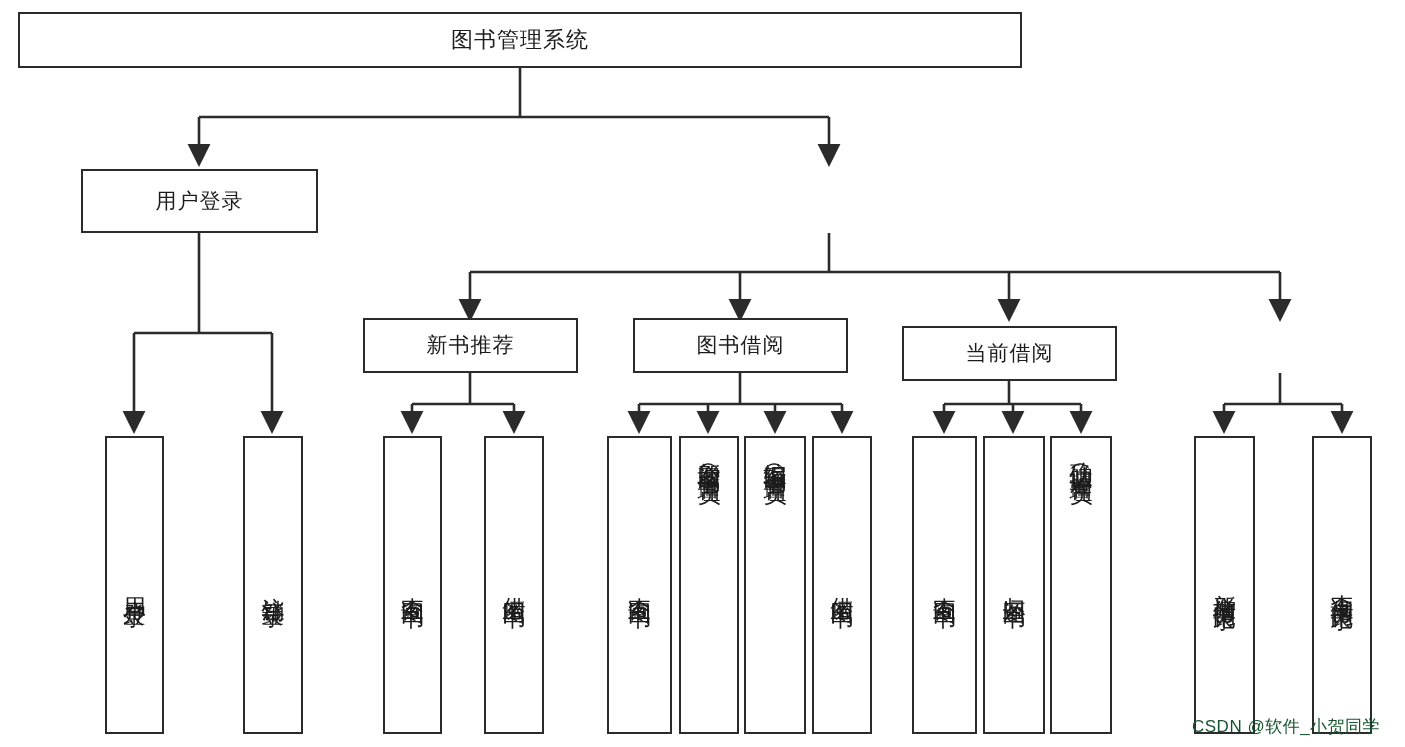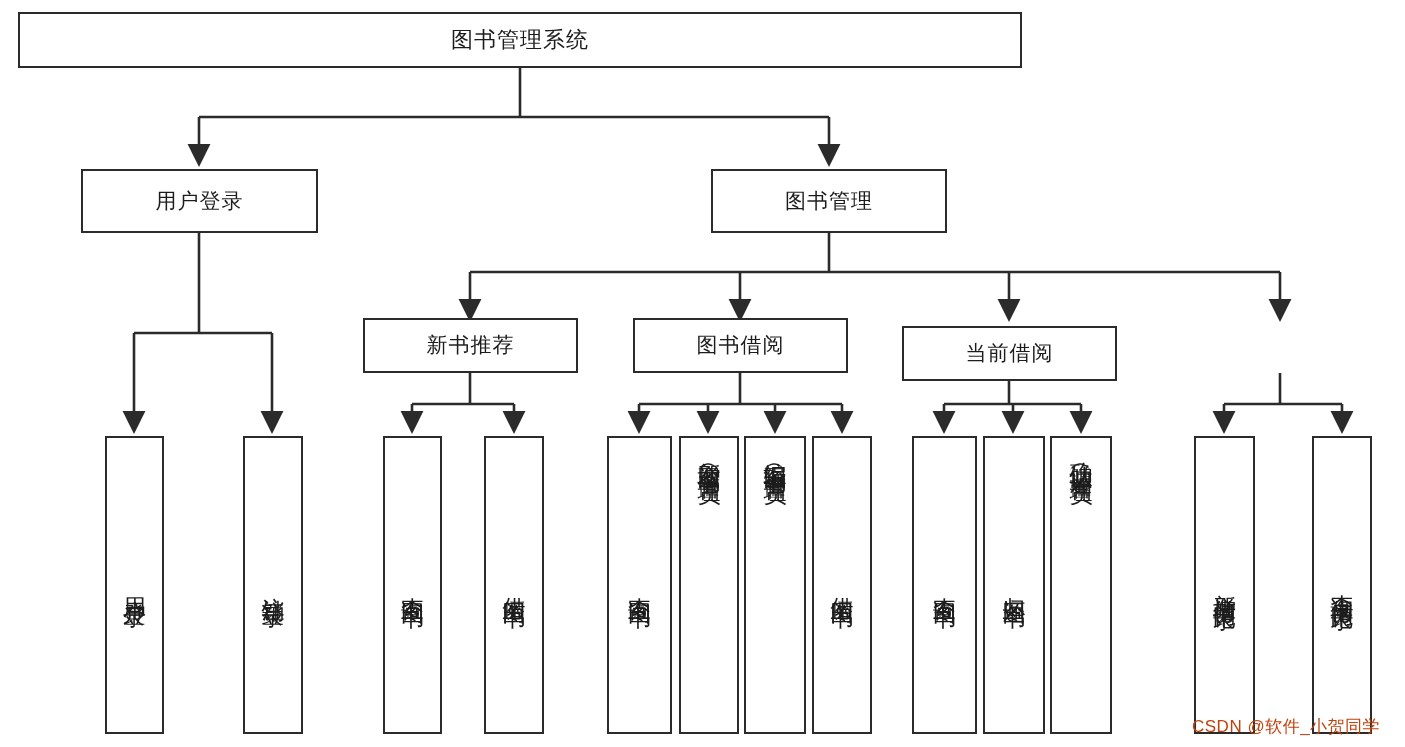--- a/index.html
+++ b/index.html
@@ -56,21 +56,21 @@
     letter-spacing:3px;
     line-height:1;
   }
   .v-node.centered{
     align-items:center;
     padding-top:0;
   }
   .watermark{
     position:absolute;
     font-size:17px;
-    color:#c2410c;
+    color:#14532d;
     white-space:nowrap;
     letter-spacing:0.5px;
     user-select:none;
   }
 </style>
 </head>
 <body>
 
 <div id="canvas">
 
@@ -124,23 +124,20 @@
     </g>
   </svg>
 
   <div class="node h-node" id="n-root" style="left:18px;top:12px;width:1004px;height:56px;">
     <span class="lbl">图书管理系统</span>
   </div>
 
   <div class="node h-node" style="left:81px;top:169px;width:237px;height:64px;">
     <span class="lbl">用户登录</span>
   </div>
-  <div class="node h-node" style="left:711px;top:169px;width:236px;height:64px;">
-    <span class="lbl">图书管理</span>
-  </div>
 
   <div class="node h-node" style="left:633px;top:318px;width:215px;height:55px;">
     <span class="lbl">图书借阅</span>
   </div>
   <div class="node h-node" style="left:363px;top:318px;width:215px;height:55px;">
     <span class="lbl">新书推荐</span>
   </div>
   <div class="node h-node" style="left:902px;top:326px;width:215px;height:55px;">
     <span class="lbl">当前借阅</span>
   </div>

